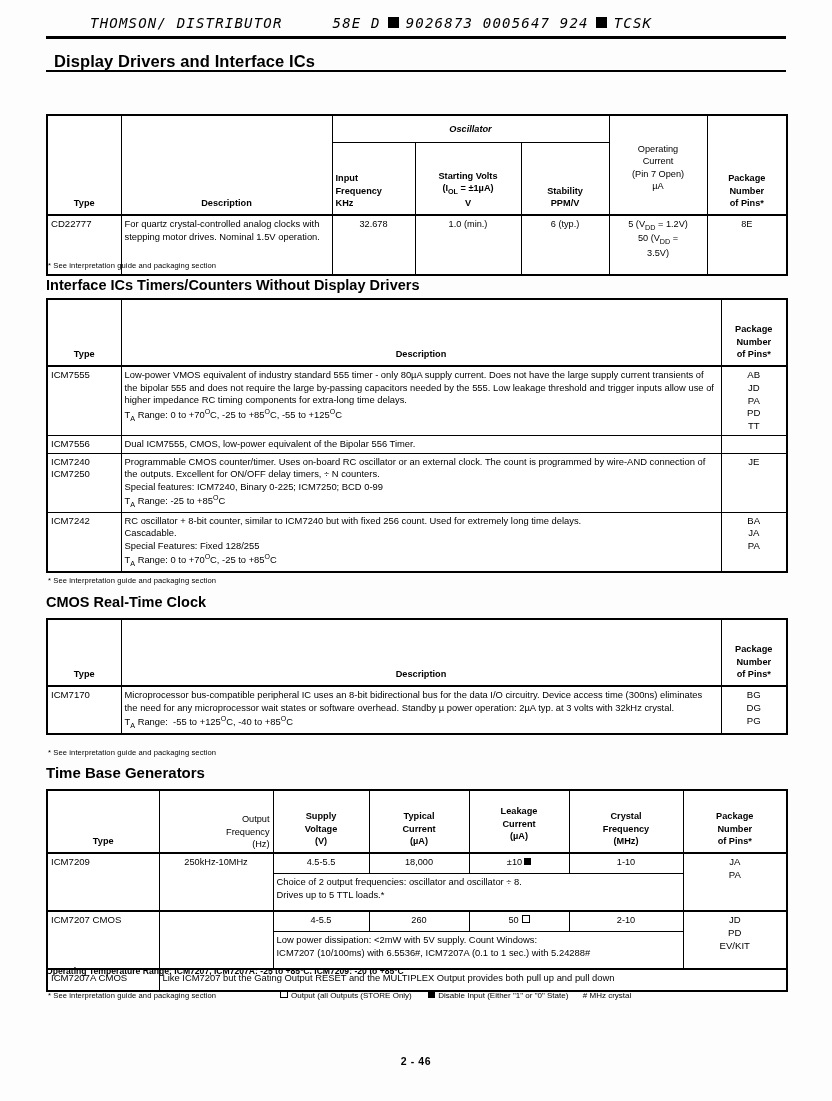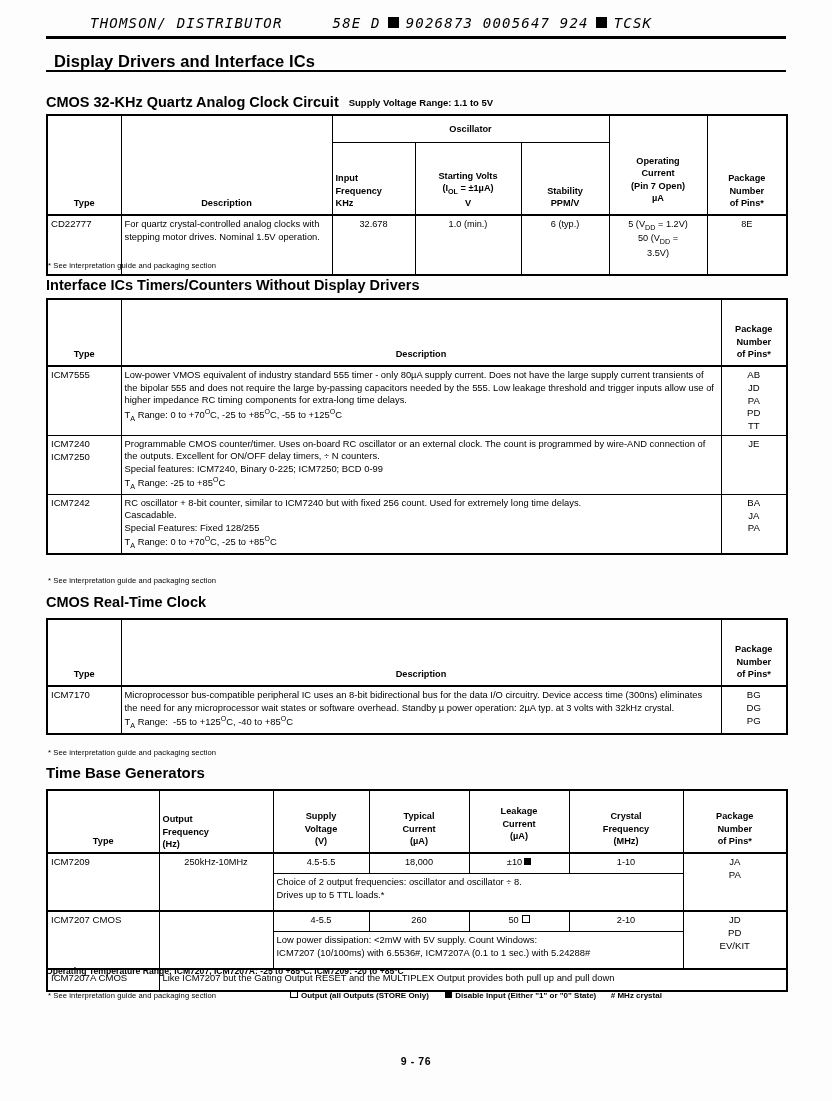--- a/index.html
+++ b/index.html
@@ -129,22 +129,21 @@
   }
   .opnote {
     position: absolute;
     left: 46px;
     font-size: 8.6px;
     font-weight: bold;
   }
   .symnote {
     position: absolute;
     font-size: 8px;
-    font-weight: bold;
-    margin-left: 10px;
+    font-weight: normal;
   }
   .sq-open {
     display: inline-block;
     width: 6px; height: 6px;
     border: 1px solid #000;
     margin-right: 3px;
   }
   .sq-fill {
     display: inline-block;
     width: 7px; height: 7px;
@@ -171,40 +170,37 @@
     <span class="sqblk"></span>
     <span class="mono">9026873 0005647 924</span>
     <span class="sqblk"></span>
     <span class="mono">TCSK</span>
   </div>
   <div class="rule-thick" style="top:36px;"></div>
 
   <h1 class="secbar" style="top:44px;">Display Drivers and Interface ICs</h1>
   <div class="rule-thin" style="top:70px;"></div>
 
-  <div class="sect" style="top:94px;">
-    <span>CMOS 32-KHz Quartz Analog Clock Circuit</span><span class="supply">Supply Voltage Range: 1.1 to 5V</span>
-  </div>
 
   <table class="dt outer" style="left:46px; top:114px; width:740px;">
     <colgroup>
       <col style="width:74px">
         <col style="width:211px">
         <col style="width:83px">
       <col style="width:106px">
         <col style="width:88px">
         <col style="width:98px">
         <col style="width:80px">
     </colgroup>
     <tbody>
         <tr>
       <td rowspan="2" class="ctr vmid nobot" style="vertical-align:bottom; text-align:center; font-weight:bold; padding-bottom:5px;">Type</td>
       <td rowspan="2" class="ctr nobot" style="vertical-align:bottom; text-align:center; font-weight:bold; padding-bottom:5px;">Description</td>
-      <td colspan="3" class="ctr" style="font-weight:bold; height:22px; vertical-align:middle;">Oscillator</td>
-      <td rowspan="2" class="ctr" style="vertical-align:bottom; text-align:center; font-weight:bold; padding-bottom:10px;">
+      <td colspan="3" class="ctr" style="font-weight:bold; height:22px; vertical-align:middle;font-style:italic;">Oscillator</td>
+      <td rowspan="2" class="ctr" style="vertical-align:bottom; text-align:center; font-weight:normal; padding-bottom:22px;">
         <div>Operating</div>
         <div>Current</div>
         <div>(Pin 7 Open)</div>
         <div>µA</div>
       </td>
       <td rowspan="2" class="ctr" style="vertical-align:bottom; text-align:center; font-weight:bold; padding-bottom:5px;">
         <div>Package</div>
         <div>Number</div>
         <div>of Pins*</div>
       </td>
@@ -270,20 +266,25 @@
       </td>
       <td class="pkg">
         <div>AB</div>
         <div>JD</div>
         <div>PA</div>
         <div>PD</div>
         <div>TT</div>
       </td>
     </tr>
 
+    <tr>
+      <td class="type">ICM7556</td>
+      <td class="desc">Dual ICM7555, CMOS, low-power equivalent of the Bipolar 556 Timer.</td>
+      <td class="pkg"></td>
+    </tr>
 
     <tr>
       <td class="type">
         <div>ICM7240</div>
         <div>ICM7250</div>
       </td>
       <td class="desc">
         <div>Programmable CMOS counter/timer. Uses on-board RC oscillator or an external clock. The count is programmed by wire-AND connection of the outputs. Excellent for ON/OFF delay timers, ÷ N counters.</div>
         <div>Special features: ICM7240, Binary 0-225; ICM7250; BCD 0-99</div>
         <div>T<sub>A</sub> Range: -25 to +85<sup>O</sup>C</div>
@@ -355,21 +356,21 @@
         <col style="width:114px">
         <col style="width:96px">
       <col style="width:100px">
         <col style="width:100px">
         <col style="width:114px">
         <col style="width:104px">
     </colgroup>
     <tbody>
         <tr class="hdr-row">
       <td class="ctr thickbot" style="height:54px; vertical-align:bottom; text-align:center; font-weight:bold; padding-bottom:5px;">Type</td>
-      <td class="ctr thickbot" style="vertical-align:bottom; text-align:left; font-weight:bold; ">
+      <td class="ctr thickbot" style="vertical-align:bottom; text-align:right; font-weight:normal; ">
         <div>Output</div>
         <div>Frequency</div>
         <div>(Hz)</div>
       </td>
       <td class="ctr thickbot" style="vertical-align:bottom; text-align:center; font-weight:bold; padding-bottom:5px;">
         <div>Supply</div>
         <div>Voltage</div>
         <div>(V)</div>
       </td>
       <td class="ctr thickbot" style="vertical-align:bottom; text-align:center; font-weight:bold; padding-bottom:5px;">
@@ -447,15 +448,15 @@
   <div class="fnote" style="top:991px;">* See interpretation guide and packaging section</div>
 
   <div class="symnote" style="left:280px; top:990px;">
     <span class="sq-open"></span><span>Output (all Outputs (STORE Only)</span>
     <span style="display:inline-block;width:12px"></span>
     <span class="sq-fill"></span><span>Disable Input (Either "1" or "0" State)</span>
     <span style="display:inline-block;width:10px"></span>
     <span># MHz crystal</span>
   </div>
 
-  <div class="pagenum" style="top:1055px;">9 - 76</div>
+  <div class="pagenum" style="top:1055px;">2 - 46</div>
 
 </div>
 
 </body></html>

